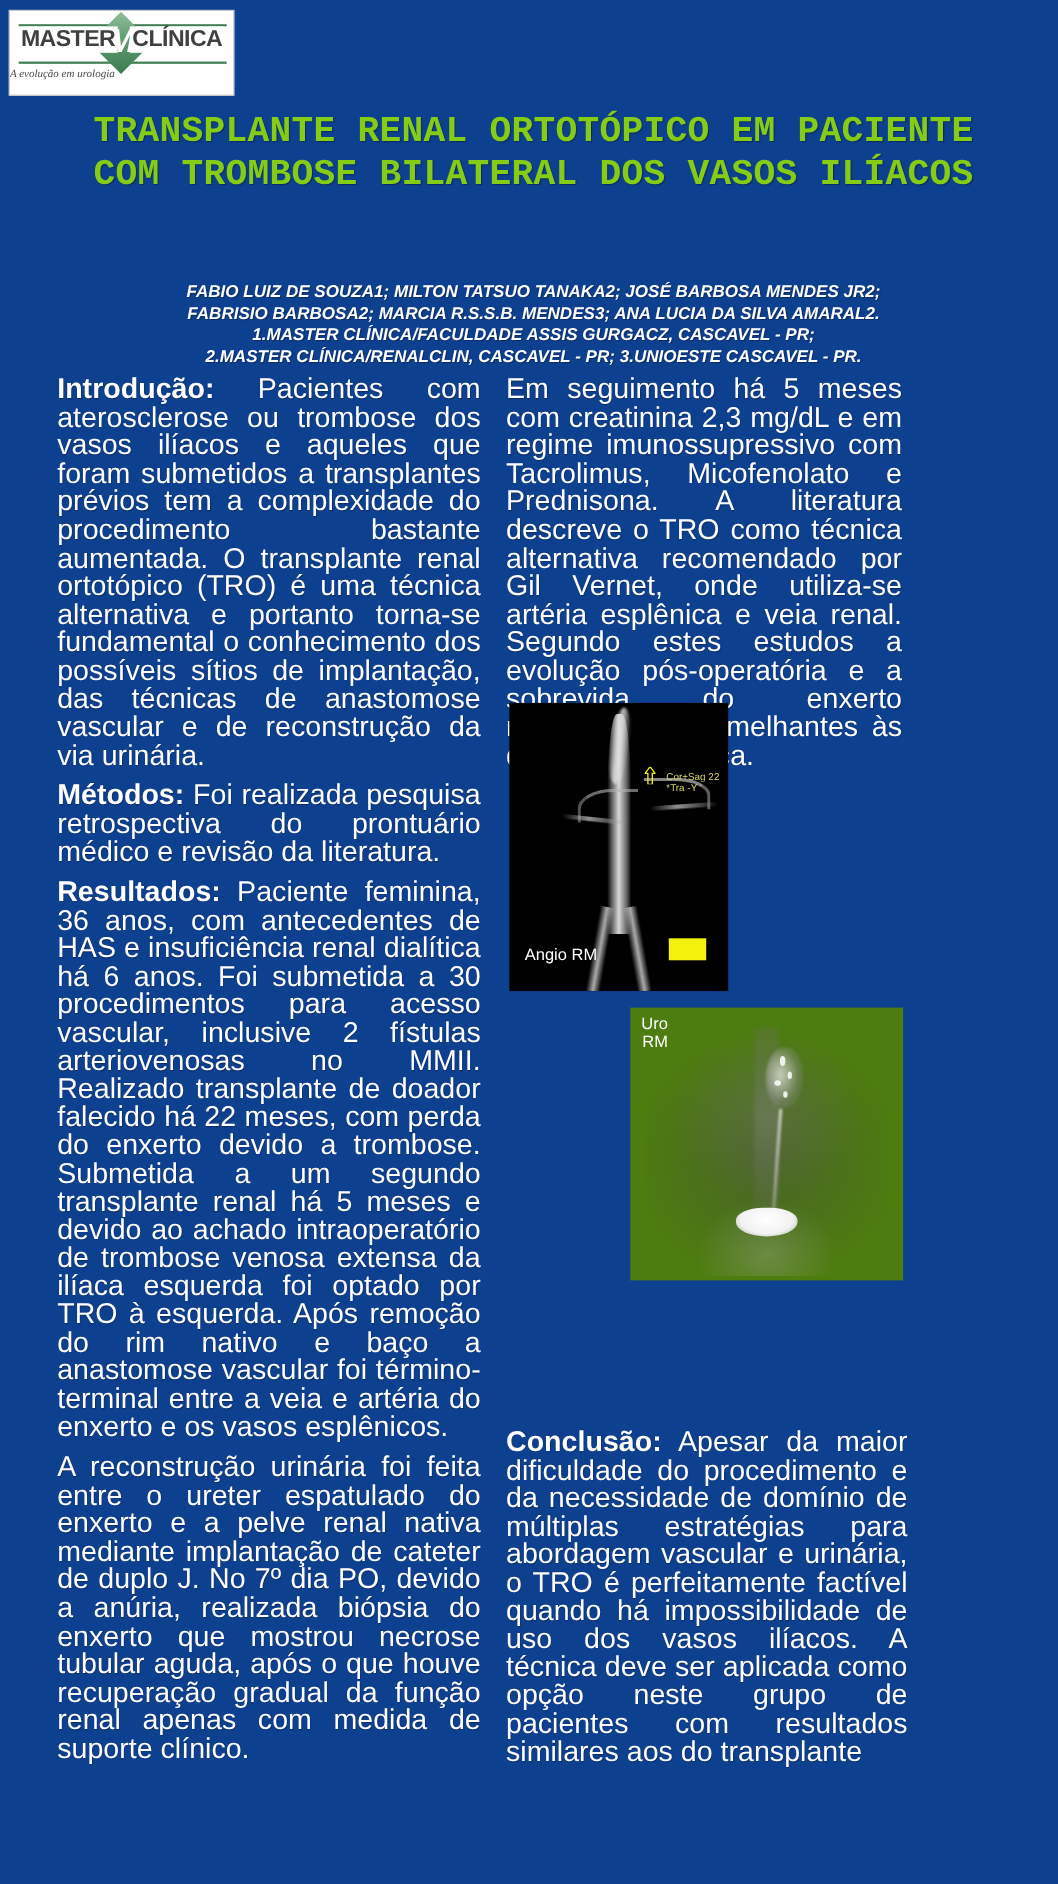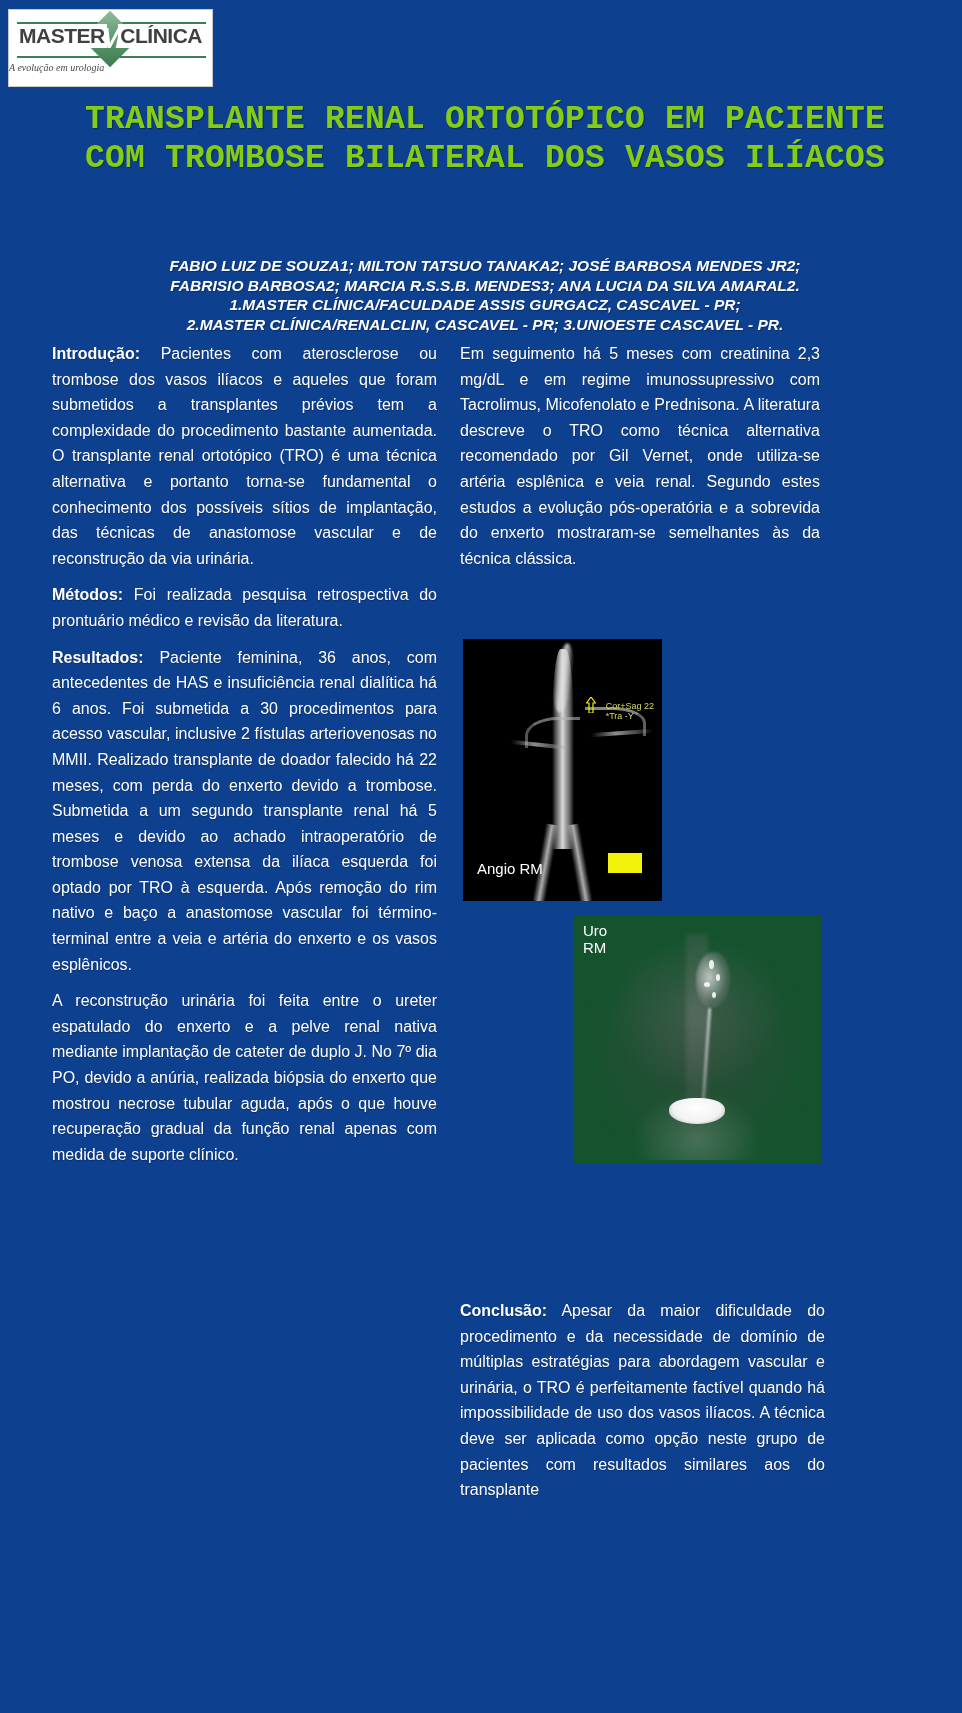--- a/index.html
+++ b/index.html
@@ -123,21 +123,21 @@
     font-size: 15.5px;
     line-height: 19.5px;
     text-shadow: 1px 1px 1px rgba(0,0,0,0.3);
   }
 
   
   .col {
     position: absolute;
     color: #ffffff;
     font-family: "Liberation Sans", sans-serif;
-    font-size: 16px;
+    font-size: 26px;
     line-height: 25.6px;
     text-align: justify;
     text-shadow: 0.5px 0.5px 1px rgba(0,0,0,0.3);
   }
   .col-left {
     left: 52px;
     top: 341px;
     width: 385px;
   }
   .col-right-top {
@@ -169,22 +169,23 @@
     height: 262px;
     background: #000000;
     overflow: hidden;
   }
   .img-uro {
     position: absolute;
     left: 573px;
     top: 916px;
     width: 248px;
     height: 248px;
-    background: #14532d;
+    background: #4d7c0f;
     overflow: hidden;
+    text-align: right;
   }
   .img-caption {
     position: absolute;
     color: #ffffff;
     font-family: "Liberation Sans", sans-serif;
     font-size: 15px;
     line-height: 17px;
     z-index: 6;
   }
   .cap-angio { left: 14px; bottom: 24px; }

